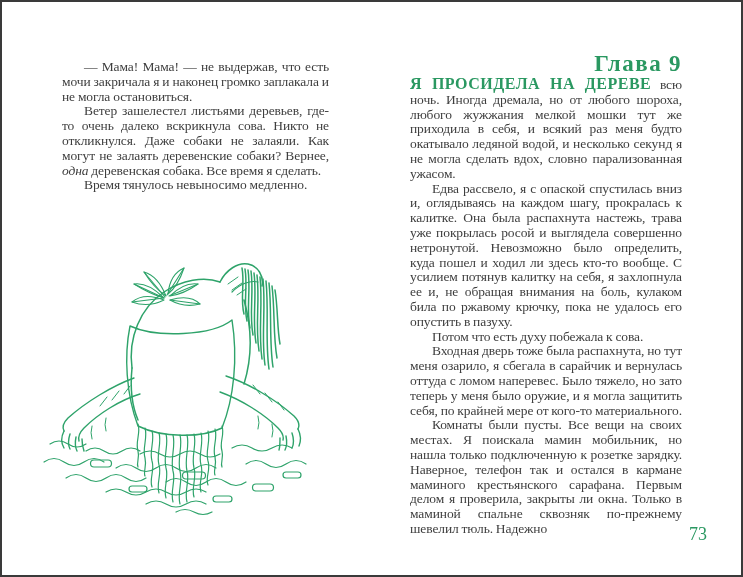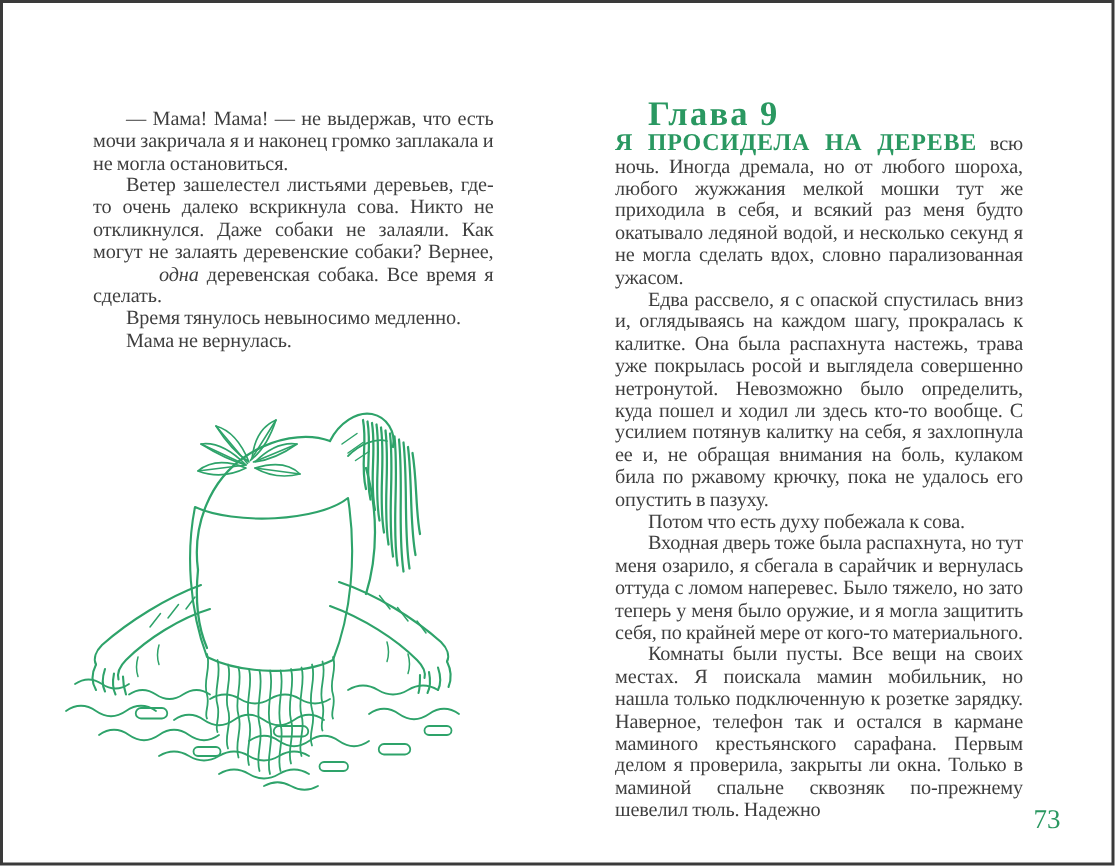--- a/index.html
+++ b/index.html
@@ -10,49 +10,49 @@
     --paper:#ffffff;
   }
   html,body{margin:0;padding:0;}
   body{
     width:743px;height:577px;position:relative;overflow:hidden;
     background:var(--paper);
     font-family:"Liberation Serif","DejaVu Serif",serif;
     color:var(--ink);
   }
   .frame{position:absolute;inset:0;border:2px solid var(--frame);pointer-events:none;z-index:5;}
-  .page{position:absolute;top:12px;height:417px;}
+  .page{position:absolute;top:0;height:417px;}
   .page-left{left:0;width:371px;}
   .page-right{left:371px;width:372px;}
   .textcol{
     position:absolute;
     text-align:justify;
     font-size:13.5px;line-height:14.8px;
     letter-spacing:-0.1px; word-spacing:-0.4px;
   }
   .textcol p{margin:0;text-indent:22px;}
   .textcol p.noindent{text-indent:0;}
   .col-left{left:62px;top:60px;width:267px;}
   .col-right{left:39px;top:50px;width:272px;}
   .chapter{
     margin:10px 0 26px 0;
-    text-align:left;
+    text-align:right;
     color:var(--accent);
     font-weight:bold;
     font-size:23px;line-height:27px;
     letter-spacing:1.5px;
     text-indent:0;
   }
   .lead-caps{
     color:var(--accent);
     font-weight:bold;
     font-size:16px;
     letter-spacing:0.5px;
   }
-  .italic{font-style:italic;margin-left:44px;}
+  .italic{font-style:italic;}
   .pagenum{
     position:absolute;left:318px;top:527px;
     color:var(--accent);
     font-size:18px;line-height:14px;
   }
   .illustration{
     position:absolute;left:36px;top:248px;width:306px;height:270px;
   }
   .illustration svg{display:block;width:306px;height:270px;}
   .draw{stroke:var(--draw);fill:none;stroke-linecap:round;stroke-linejoin:round;}
@@ -60,21 +60,20 @@
 </head>
 <body>
 
 <div class="frame"></div>
 
 <div class="page page-left">
   <div class="textcol col-left">
     <p>— Мама! Мама! — не выдержав, что есть мочи закричала я и наконец громко заплакала и не могла остановиться.</p>
     <p><span>Ветер зашелестел листьями деревьев, где-то очень далеко вскрикнула сова. Никто не откликнулся. Даже собаки не залаяли. Как могут не залаять деревенские собаки? Вернее,</span> <span class="italic">одна</span> <span>деревенская собака. Все время я сделать.</span></p>
     <p>Время тянулось невыносимо медленно.</p>
-    <p>Мама не вернулась.</p>
   </div>
 
   <div class="illustration">
     <svg viewBox="0 0 306 270" xmlns="http://www.w3.org/2000/svg">
       <defs>
         <pattern id="sc" width="11" height="9" patternUnits="userSpaceOnUse">
           <path class="draw" stroke-width="1" d="M1,7 a4.5,5 0 0 1 9,0"></path>
           <path class="draw" stroke-width="1" d="M-4.5,2.5 a4.5,5 0 0 1 9,0"></path>
           <path class="draw" stroke-width="1" d="M6.5,2.5 a4.5,5 0 0 1 9,0"></path>
         </pattern>

